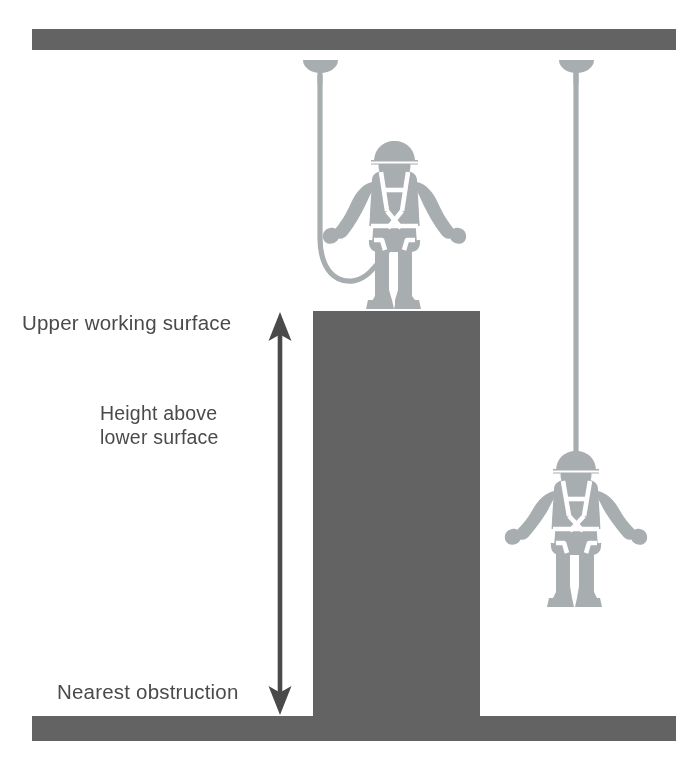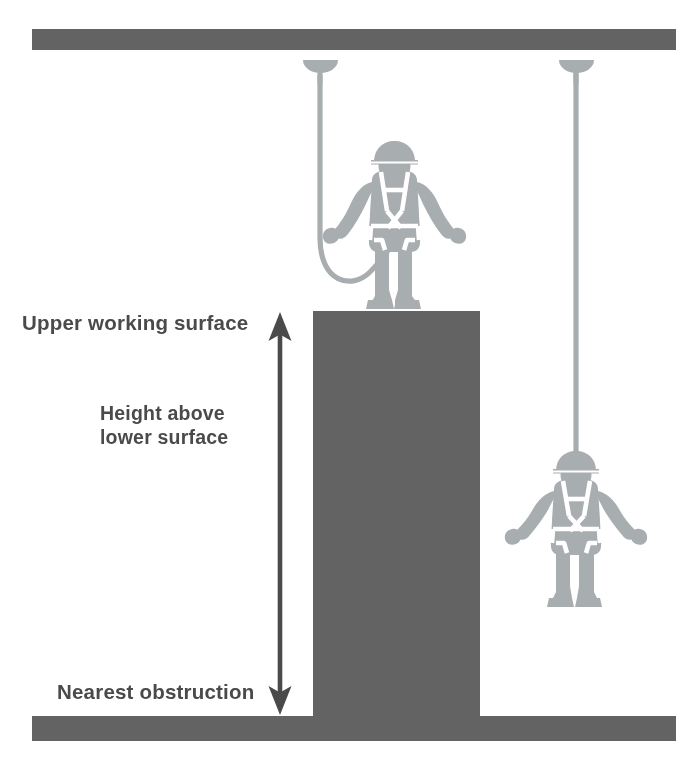--- a/index.html
+++ b/index.html
@@ -22,21 +22,21 @@
     left: 0;
     top: 0;
     width: 700px;
     height: 765px;
     display: block;
   }
   .label {
     position: absolute;
     color: #4a4a4a;
     font-family: "Liberation Sans", sans-serif;
-    font-weight: 700;
+    font-weight: 400;
     letter-spacing: 0.2px;
     white-space: pre;
     line-height: 1.22;
   }
   #label-upper-working-surface {
     left: 22px;
     top: 310px;
     font-size: 20.5px;
   }
   #label-height-above {

